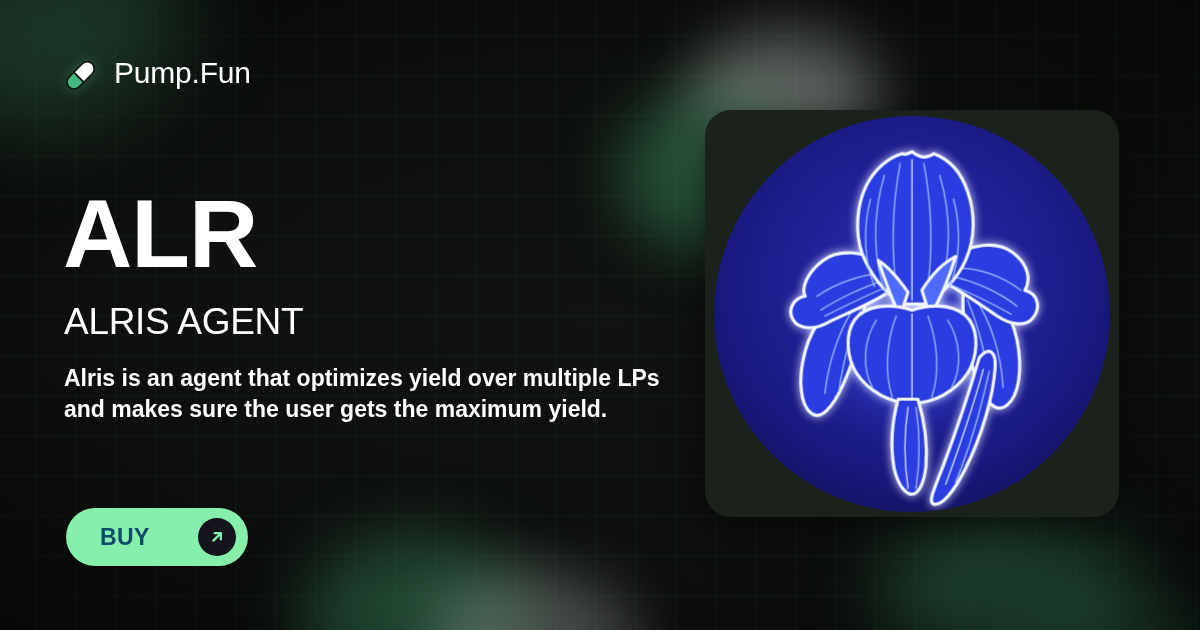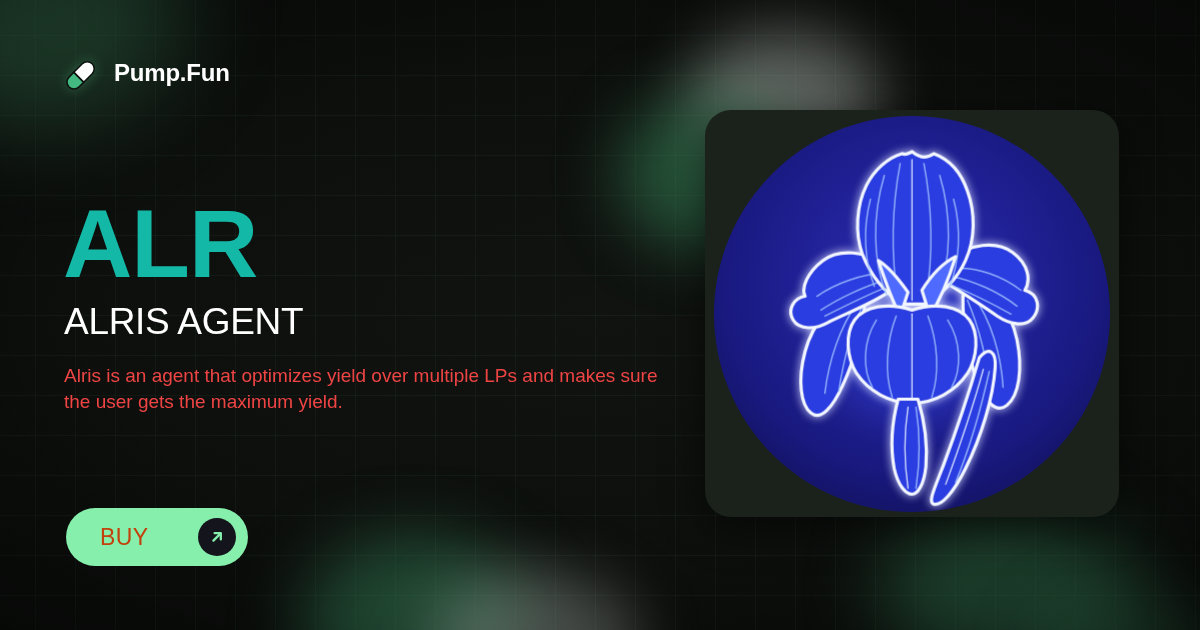--- a/index.html
+++ b/index.html
@@ -103,56 +103,56 @@
     align-items: center;
     gap: 14px;
   }
   .pill-icon {
     width: 34px;
     height: 34px;
     display: block;
     filter: drop-shadow(0 0 6px rgba(110, 230, 160, 0.25));
   }
   .brand-name {
-    font-size: 24px;
-    font-weight: bold;
+    font-size: 30px;
+    font-weight: normal;
     color: #ffffff;
     letter-spacing: -0.2px;
     white-space: nowrap;
   }
 
   
   .ticker {
     position: absolute;
     left: 63px;
-    top: 196px;
+    top: 186px;
     font-size: 96px;
     line-height: 1.0;
     font-weight: bold;
-    color: #14b8a6;
+    color: #ffffff;
     letter-spacing: -1px;
   }
   .token-name {
     position: absolute;
     left: 64px;
     top: 301px;
     font-size: 37px;
     font-weight: normal;
     color: #ffffff;
     letter-spacing: -0.3px;
   }
   .description {
     position: absolute;
     left: 64px;
     top: 363px;
     width: 600px;
-    font-size: 19px;
+    font-size: 23px;
     line-height: 1.35;
-    font-weight: normal;
-    color: #ef4444;
+    font-weight: bold;
+    color: #ffffff;
   }
 
   
   .buy-button {
     position: absolute;
     left: 66px;
     top: 508px;
     height: 58px;
     min-width: 182px;
     box-sizing: border-box;
@@ -162,22 +162,22 @@
     justify-content: space-between;
     gap: 26px;
     background: #86efac;
     border: none;
     border-radius: 29px;
     cursor: pointer;
   }
   .buy-label {
     font-family: "Liberation Sans", sans-serif;
     font-size: 23px;
-    font-weight: normal;
-    color: #c2410c;
+    font-weight: bold;
+    color: #0c4a6e;
     letter-spacing: 0.4px;
   }
   .buy-arrow-circle {
     width: 38px;
     height: 38px;
     border-radius: 50%;
     background: #14141c;
     display: flex;
     align-items: center;
     justify-content: center;

